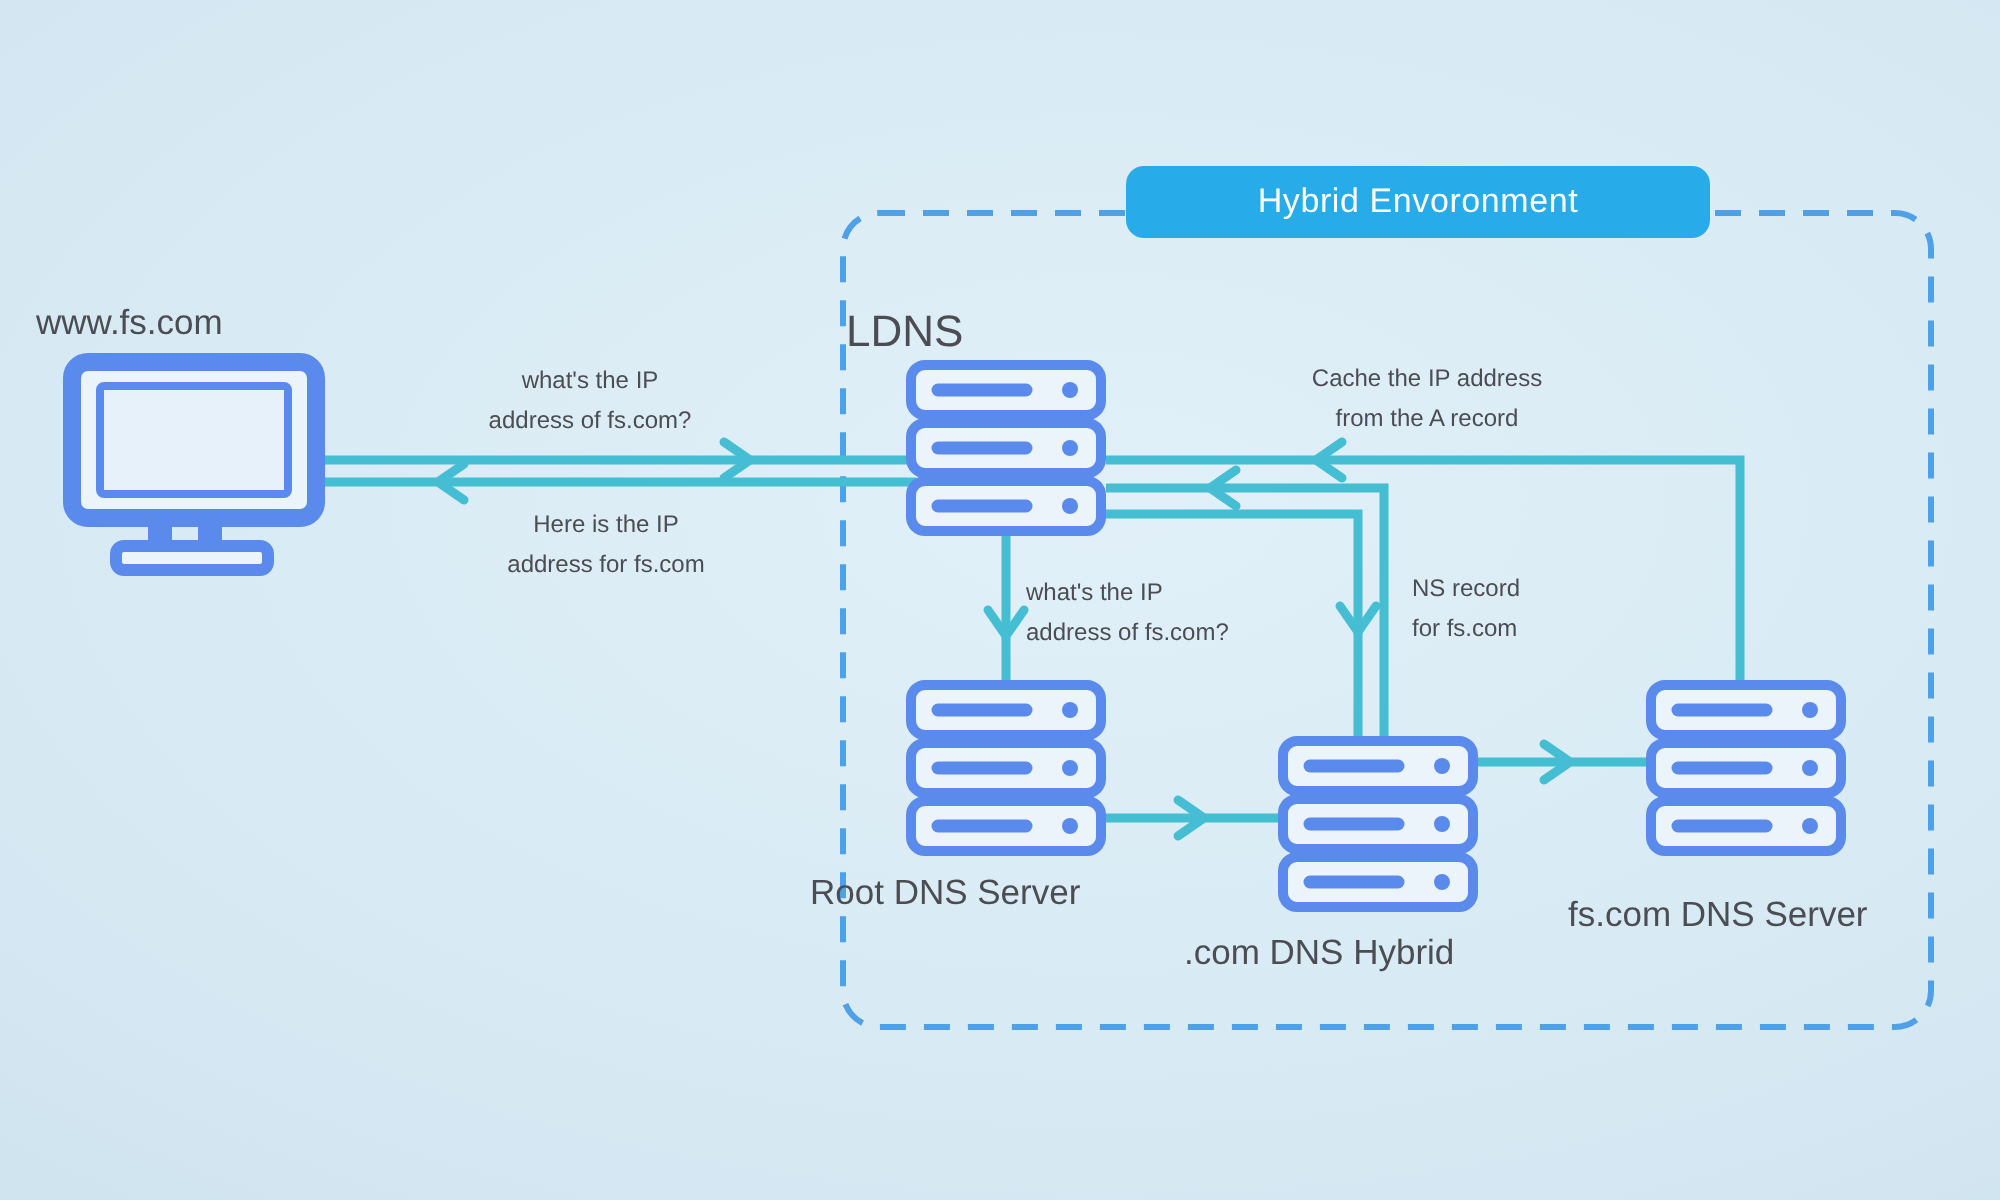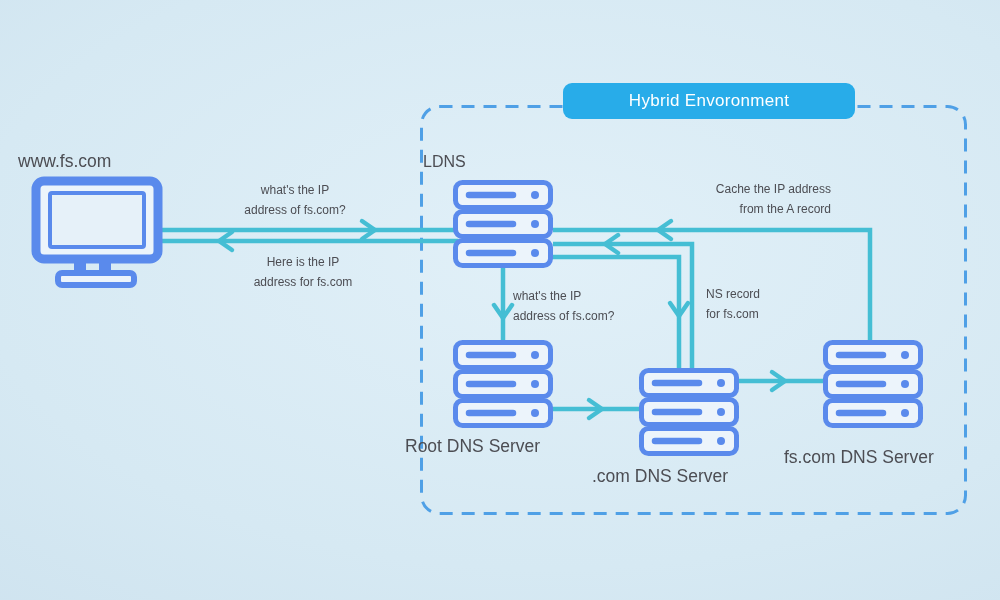--- a/index.html
+++ b/index.html
@@ -134,54 +134,54 @@
       <rect class="mon-base" x="27" y="97" width="76" height="12" rx="4"></rect>
     </svg>
   </div>
   <div class="node-label" style="left:18px;top:151px;width:160px;">www.fs.com</div>
 
   <div class="abs" style="left:453px;top:180px;">
     <svg width="100" height="88">
         <use href="#server-symbol"></use>
       </svg>
   </div>
-  <div class="node-label" style="left:423px;top:153px;width:160px;font-size:16px;">LDNS</div>
+  <div class="node-label" style="left:423px;top:153px;width:160px;font-size:22px;">LDNS</div>
 
   <div class="abs" style="left:453px;top:340px;">
     <svg width="100" height="88">
         <use href="#server-symbol"></use>
       </svg>
   </div>
   <div class="node-label" style="left:405px;top:436px;width:200px;">Root DNS Server</div>
 
   <div class="abs" style="left:639px;top:368px;">
     <svg width="100" height="88">
         <use href="#server-symbol"></use>
       </svg>
   </div>
-  <div class="node-label" style="left:592px;top:466px;width:200px;">.com DNS Server</div>
+  <div class="node-label" style="left:592px;top:466px;width:200px;">.com DNS Hybrid</div>
 
   <div class="abs" style="left:823px;top:340px;">
     <svg width="100" height="88">
         <use href="#server-symbol"></use>
       </svg>
   </div>
   <div class="node-label" style="left:784px;top:437px;width:200px;margin-top:10px;">fs.com DNS Server</div>
 
   <div class="edge-label center" style="left:180px;top:180px;width:230px;">
     <div>what's the IP</div>
     <div>address of fs.com?</div>
   </div>
 
   <div class="edge-label center" style="left:188px;top:252px;width:230px;">
     <div>Here is the IP</div>
     <div>address for fs.com</div>
   </div>
 
-  <div class="edge-label center" style="left:596px;top:179px;width:235px;text-align:right;">
+  <div class="edge-label center" style="left:596px;top:179px;width:235px;">
     <div>Cache the IP address</div>
     <div>from the A record</div>
   </div>
 
   <div class="edge-label left" style="left:513px;top:286px;width:160px;">
     <div>what's the IP</div>
     <div>address of fs.com?</div>
   </div>
 
   <div class="edge-label left" style="left:706px;top:284px;width:130px;">

